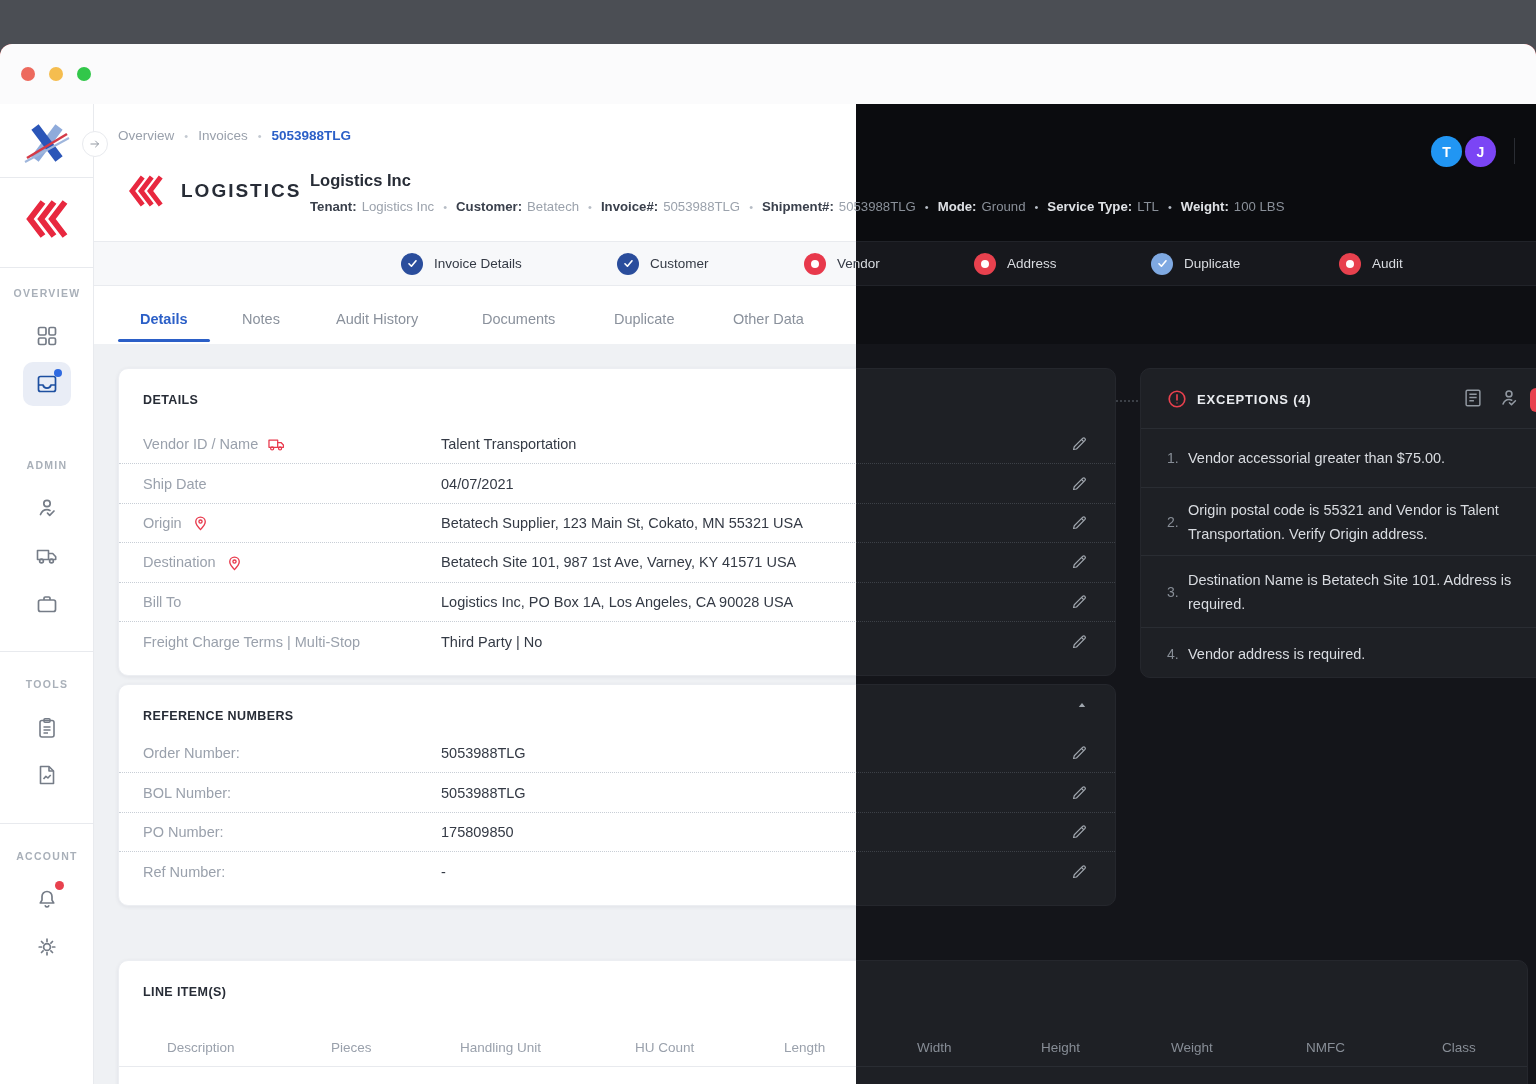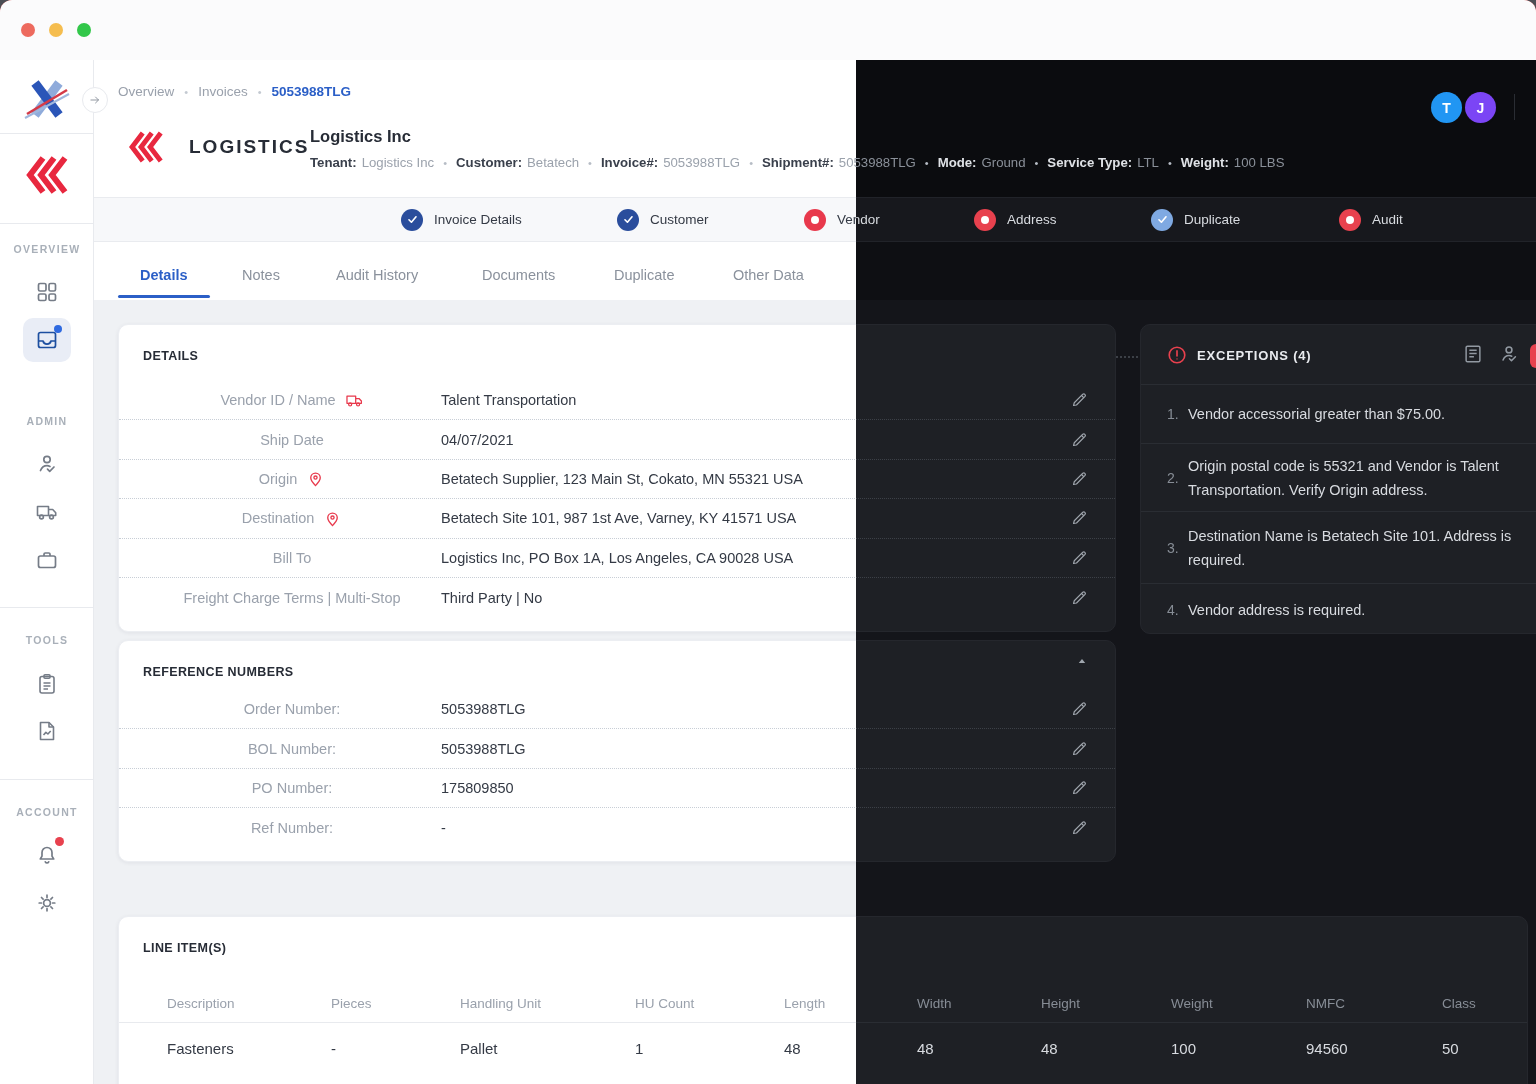--- a/index.html
+++ b/index.html
@@ -1,18 +1,18 @@
 <!DOCTYPE html>
 <html><head>
 <meta charset="utf-8">
 <style>
   * { margin:0; padding:0; box-sizing:border-box; }
   html,body { width:1536px; height:1084px; overflow:hidden; background:#4b4e54;
               font-family:"Liberation Sans", sans-serif; }
-  .window { position:absolute; inset:0; border-radius:12px 12px 0 0; overflow:hidden; background:#ef4444; }
+  .window { position:absolute; inset:0; border-radius:12px 12px 0 0; overflow:hidden; background:#ef4444;margin-top:44px; }
   .titlebar { position:absolute; top:0; left:0; right:0; height:60px; background:#fbfbfc; z-index:50; }
   .tl { position:absolute; top:23px; width:14px; height:14px; border-radius:50%; border:none; }
   .tl.r{ left:21px; background:#ed6a5e; } .tl.y{ left:49px; background:#f5bd4f; } .tl.g{ left:77px; background:#32c74a; }
 
   .viewport { position:absolute; top:60px; left:0; right:0; bottom:0; }
   .app { position:absolute; inset:0; }
   .app.light { clip-path: inset(0 680px 0 0); }
   .app.dark  { clip-path: inset(0 0 0 856px); }
 
   
@@ -44,21 +44,21 @@
                 font-size:13.5px; color:var(--t-muted); }
   .bc { text-decoration:none; color:var(--t-muted); cursor:pointer; }
   .bc.current { color:var(--blue); font-weight:bold; }
   .bc-sep::before { content:"•"; color:#c3c9d1; font-size:11px; }
   .avatar { position:absolute; top:32px; width:31px; height:31px; border-radius:50%;
             color:#fff; font-size:14px; font-weight:bold; display:flex; align-items:center; justify-content:center; }
   .avatar-t { left:1431px; background:#2196f3; }
   .avatar-j { left:1465px; background:#7b45f5; box-shadow:0 0 0 2px var(--bg-top); }
   .top-vdiv { position:absolute; left:1514px; top:34px; width:1px; height:26px; background:var(--divider); }
 
-  .hdr-logo { position:absolute; left:127px; top:69px; display:flex; align-items:center; gap:24px; }
+  .hdr-logo { position:absolute; left:127px; top:69px; display:flex; align-items:center; gap:16px; }
   .hdr-logo svg { width:38px; height:36px; color:#e8283f; }
   .logo-text { font-size:19px; font-weight:bold; letter-spacing:2px; color:var(--t-strong); }
   .title { position:absolute; left:310px; top:67px; font-size:16.5px; font-weight:bold; color:var(--t-strong); }
   .meta { position:absolute; left:310px; top:95px; display:flex; align-items:center; font-size:13.2px; white-space:nowrap; }
   .meta-item { display:flex; align-items:center; }
   .meta-item + .meta-item::before { content:"•"; color:#b6bcc5; margin:0 9px; font-size:11px; }
   .meta-item b { color:var(--t-meta-label); font-weight:bold; margin-right:5px; }
   .meta-item .mv { color:var(--t-meta-value); }
 
   
@@ -86,21 +86,21 @@
   .card h3 { position:absolute; left:24px; top:24px; font-size:12.5px; letter-spacing:.4px;
              font-weight:bold; color:var(--t-strong); }
   .details-card { left:118px; top:264px; width:998px; height:308px; }
   .ref-card     { left:118px; top:580px; width:998px; height:222px; }
   .rows { position:absolute; left:0; right:0; }
   .details-card .rows { top:56px; }
   .ref-card .rows { top:49px; }
   .frow { position:relative; height:39.4px; display:flex; align-items:center; padding:0 24px;
           border-bottom:1.5px dotted var(--dotted); }
   .frow:last-child { border-bottom:none; }
-  .flabel { width:298px; display:flex; align-items:center; gap:9px; font-size:14.5px; color:var(--t-label); flex:0 0 298px;justify-content:center;}
+  .flabel { width:298px; display:flex; align-items:center; gap:9px; font-size:14.5px; color:var(--t-label); flex:0 0 298px;}
   .flabel svg { width:19px; height:19px; color:var(--red); }
   .fvalue { font-size:14.5px; color:var(--t-value); }
   .edit-btn { position:absolute; right:26px; width:20px; height:20px; background:none; border:none; cursor:pointer;
               color:var(--pencil); }
   .edit-btn svg { width:19px; height:19px; }
   .collapse-btn { position:absolute; right:24px; top:12px; width:18px; height:18px; border:none; background:none;
                   color:var(--pencil); cursor:pointer; }
   .collapse-btn svg { width:14px; height:14px; }
 
   .line-card { left:118px; top:856px; width:1410px; height:184px; }

